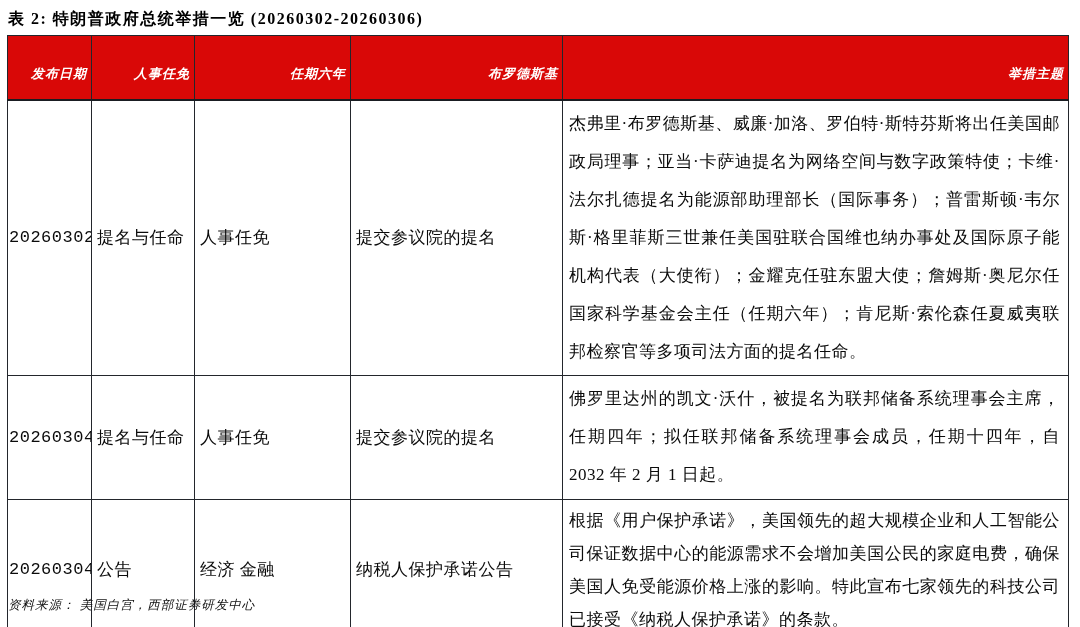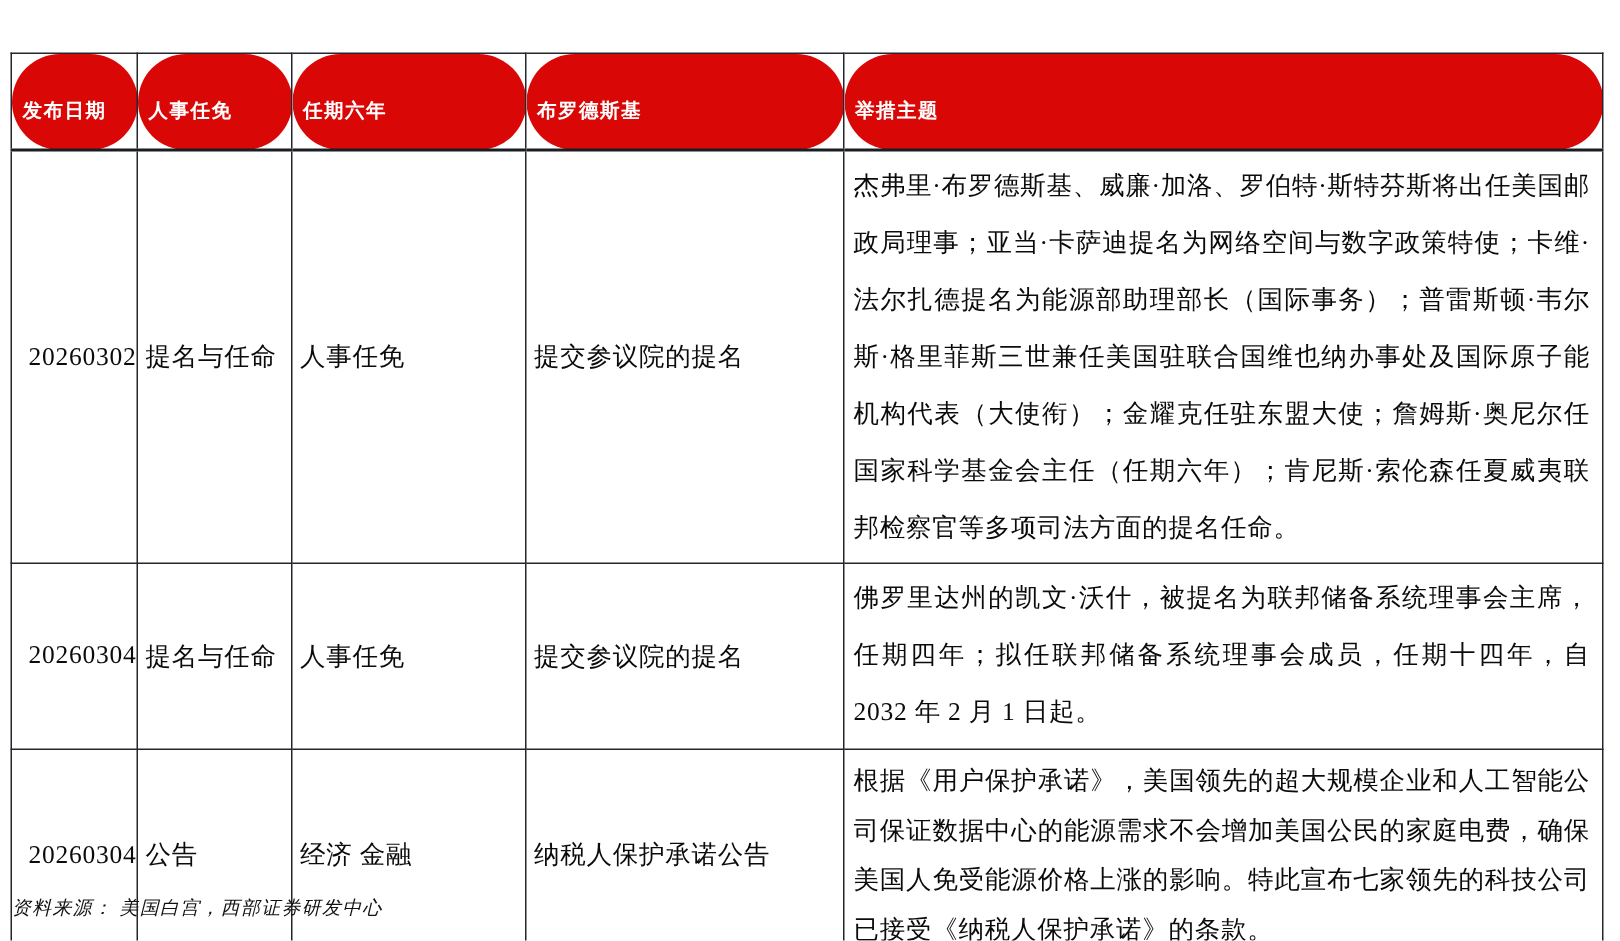--- a/index.html
+++ b/index.html
@@ -31,40 +31,40 @@
   table.actions th, table.actions td {
     border: 1.6px solid #23262c;
     overflow: hidden;
   }
   table.actions thead th {
     background: #D90807;
     color: #ffffff;
     height: 64px;
     font-size: 13px;
     font-weight: bold;
-    text-align: left;
+    font-style: italic;
+    text-align: right;
     vertical-align: middle;
     padding: 14px 4px 0 7px;
     letter-spacing: 1px;
     border-bottom: 2.2px solid #1a1d22;
-    border-radius: 32px;
   }
   table.actions tbody td {
     color: #0b0b0b;
     font-size: 17px;
     vertical-align: middle;
     letter-spacing: 0.5px;
     margin-top: 48px;
   }
   tr.r0 { height: 232px; }
   tr.r1 { height: 124px; }
   tr.r2 { height: 135px; }
 
   td.c-date {
-    font-family: Liberation Serif, serif;
+    font-family: Liberation Mono, monospace;
     font-size: 17.5px;
     padding-left: 1px;
     letter-spacing: 0;
     text-align: right;
   }
   td.c-cat, td.c-field, td.c-topic { padding-left: 5px; }
   td.c-content {
     padding: 4px 8px 4px 6px;
     text-align: justify;
     text-justify: inter-character;
@@ -82,20 +82,21 @@
     color: #111111;
     letter-spacing: 1px;
     text-align: center;
   }
 </style>
 </head>
 <body>
 
 <div class="page">
 
+  <div class="table-title">表 2:  特朗普政府总统举措一览 (20260302-20260306)</div>
 
   <table class="actions">
     <colgroup>
       <col style="width:84px">
       <col style="width:103px">
       <col style="width:156px">
       <col style="width:212px">
       <col style="width:506px">
     </colgroup>
     <thead>

